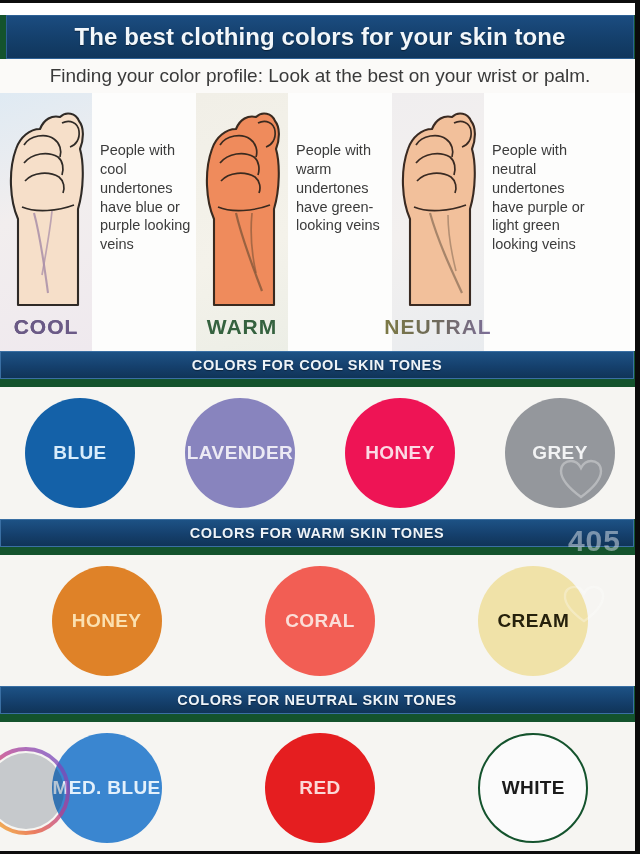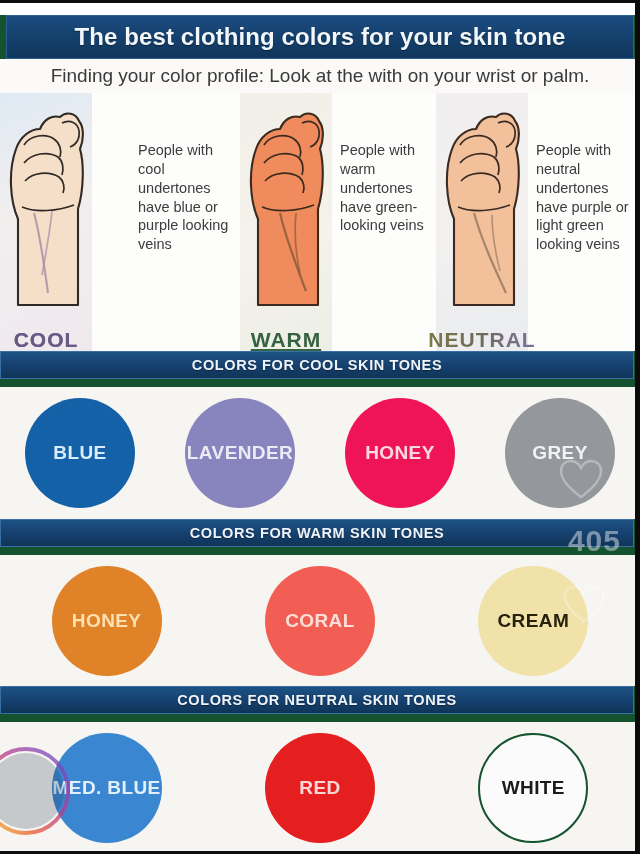--- a/index.html
+++ b/index.html
@@ -46,33 +46,33 @@
   .hand-col{
     width:92px;flex:none;position:relative;display:flex;
     flex-direction:column;align-items:center;justify-content:flex-start;
   }
   .hand-col.cool{background:linear-gradient(160deg,#dfeaf3 0%,#f2eeee 45%,#efe9ee 100%);}
   .hand-col.warm{background:linear-gradient(160deg,#f1efe7 0%,#f4f2ea 60%,#eceee6 100%);}
   .hand-col.neutral{background:linear-gradient(160deg,#f0eeef 0%,#f3f0ef 50%,#e9ecef 100%);}
   .hand-art{width:92px;height:218px;display:block;}
   .hand-label{
     font-size:21px;font-weight:bold;letter-spacing:1px;line-height:1;
-    margin-top:18px;
+    margin-top:5px;
   }
   .lbl-cool{color:#6b5a86;background:linear-gradient(90deg,#4b3f63,#7a6ea6);-webkit-background-clip:text;}
-  .lbl-warm{color:#35623f;text-decoration:underline;}
+  .lbl-warm{color:#35623f;}
   .lbl-neutral{
     background:linear-gradient(90deg,#7d7a46 0%,#6e6a58 45%,#7d6f9a 100%);
     -webkit-background-clip:text;background-clip:text;color:transparent;
   }
   .desc{
     width:104px;flex:none;padding:48px 4px 0 8px;box-sizing:border-box;
     font-size:14.5px;line-height:1.30;color:#3c3c3c;
   }
-  .desc.first{padding-left:2px;margin-left:44px;}
+  .desc.first{padding-left:8px;}
   .desc.last{width:110px;padding-left:8px;}
 
   
   .band{
     flex:none;height:26px;margin:0 6px 8px 0;
     background:linear-gradient(180deg,#1d5285 0%,#15406d 55%,#103458 100%);
     border:1px solid #3a6fa3;
     display:flex;align-items:center;justify-content:center;position:relative;
   }
   .band .bt{
@@ -109,21 +109,21 @@
 <body>
 
 <div id="page">
 
   <div class="topgap"></div>
 
   <div class="title-bar">
     <div class="t">The best clothing colors for your skin tone</div>
   </div>
 
-  <div class="subtitle">Finding your color profile: Look at the with on your wrist or palm.</div>
+  <div class="subtitle">Finding your color profile: Look at the best on your wrist or palm.</div>
 
   <div class="hands">
 
     <div class="hand-col cool">
       <svg class="hand-art" viewBox="0 0 92 218">
         <path d="M18 212 L18 126 C10 108 8 78 16 56 C20 44 30 36 40 36 C44 26 52 22 60 24 C66 18 76 20 79 28 C84 34 84 46 80 56 C84 70 84 96 78 116 L78 212 Z" fill="#f6dfc9" stroke="#2f2a26" stroke-width="2.1" stroke-linejoin="round"></path>
         <path d="M24 52 C30 42 46 40 54 46 C60 50 62 58 60 64" fill="none" stroke="#2f2a26" stroke-width="1.7"></path>
         <path d="M24 70 C32 60 48 58 58 64 C63 68 64 76 62 82" fill="none" stroke="#2f2a26" stroke-width="1.7"></path>
         <path d="M25 88 C33 79 49 78 59 84 C64 88 65 95 63 100" fill="none" stroke="#2f2a26" stroke-width="1.7"></path>
         <path d="M62 30 C70 26 78 30 79 38 C80 46 76 52 70 54" fill="none" stroke="#2f2a26" stroke-width="1.7"></path>

